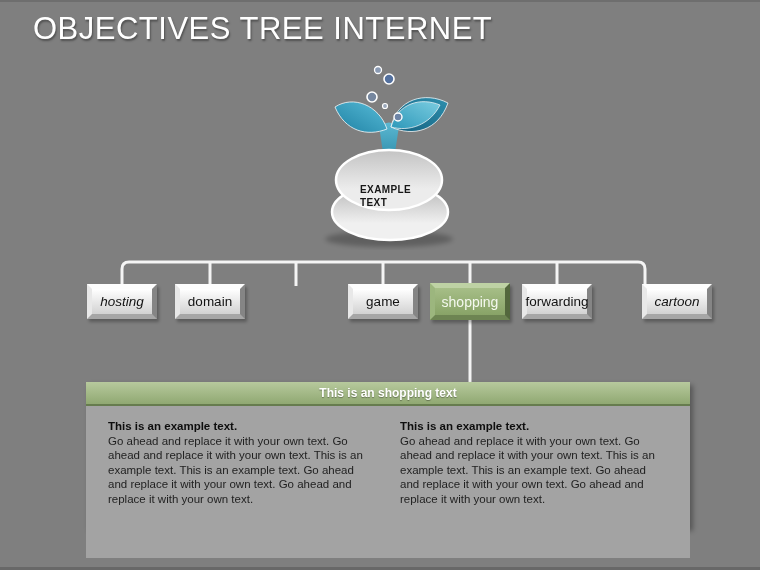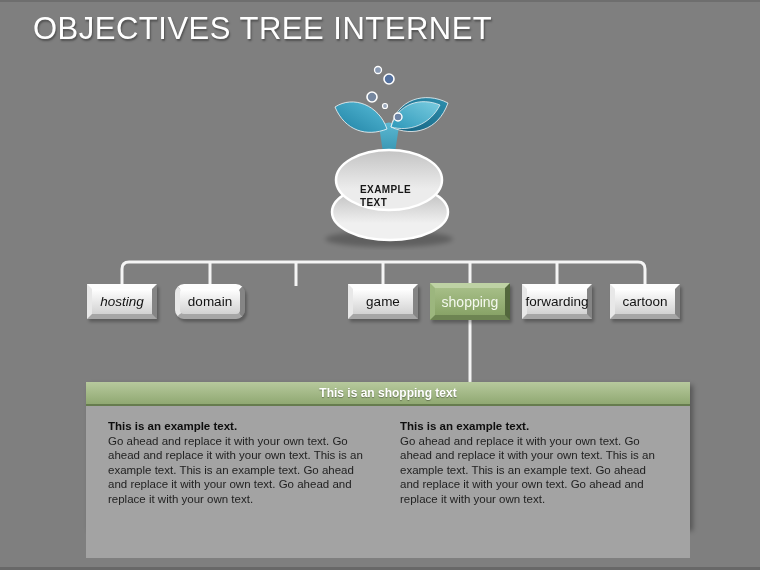--- a/index.html
+++ b/index.html
@@ -139,25 +139,25 @@
     <ellipse cx="95" cy="157" rx="58" ry="28" fill="url(#potBody)" stroke="#ffffff" stroke-width="2.5"></ellipse>
     <ellipse cx="94" cy="125" rx="53" ry="30" fill="url(#potRim)" stroke="#ffffff" stroke-width="2.5"></ellipse>
   </svg>
 
   <div class="root-label">
     <div>EXAMPLE</div>
     <div>TEXT</div>
   </div>
 
   <div class="btn" style="left:87px;font-style:italic;">hosting</div>
-  <div class="btn" style="left:175px;border-radius:9px;">domain</div>
+  <div class="btn" style="left:175px;">domain</div>
   <div class="btn" style="left:348px;">game</div>
   <div class="btn green" style="left:430px;">shopping</div>
   <div class="btn" style="left:522px;">forwarding</div>
-  <div class="btn" style="left:610px;">cartoon</div>
+  <div class="btn" style="left:642px;font-style:italic;">cartoon</div>
 
   <div class="panel">
     <div class="panel-header">This is an shopping text</div>
     <div class="panel-body">
       <div class="col col-left">
         <p class="col-heading">This is an example text.</p>
         <p class="col-body">Go ahead and replace it with your own text. Go ahead and replace it with your own text. This is an example text. This is an example text. Go ahead and replace it with your own text. Go ahead and replace it with your own text.</p>
       </div>
       <div class="col col-right">
         <p class="col-heading">This is an example text.</p>

